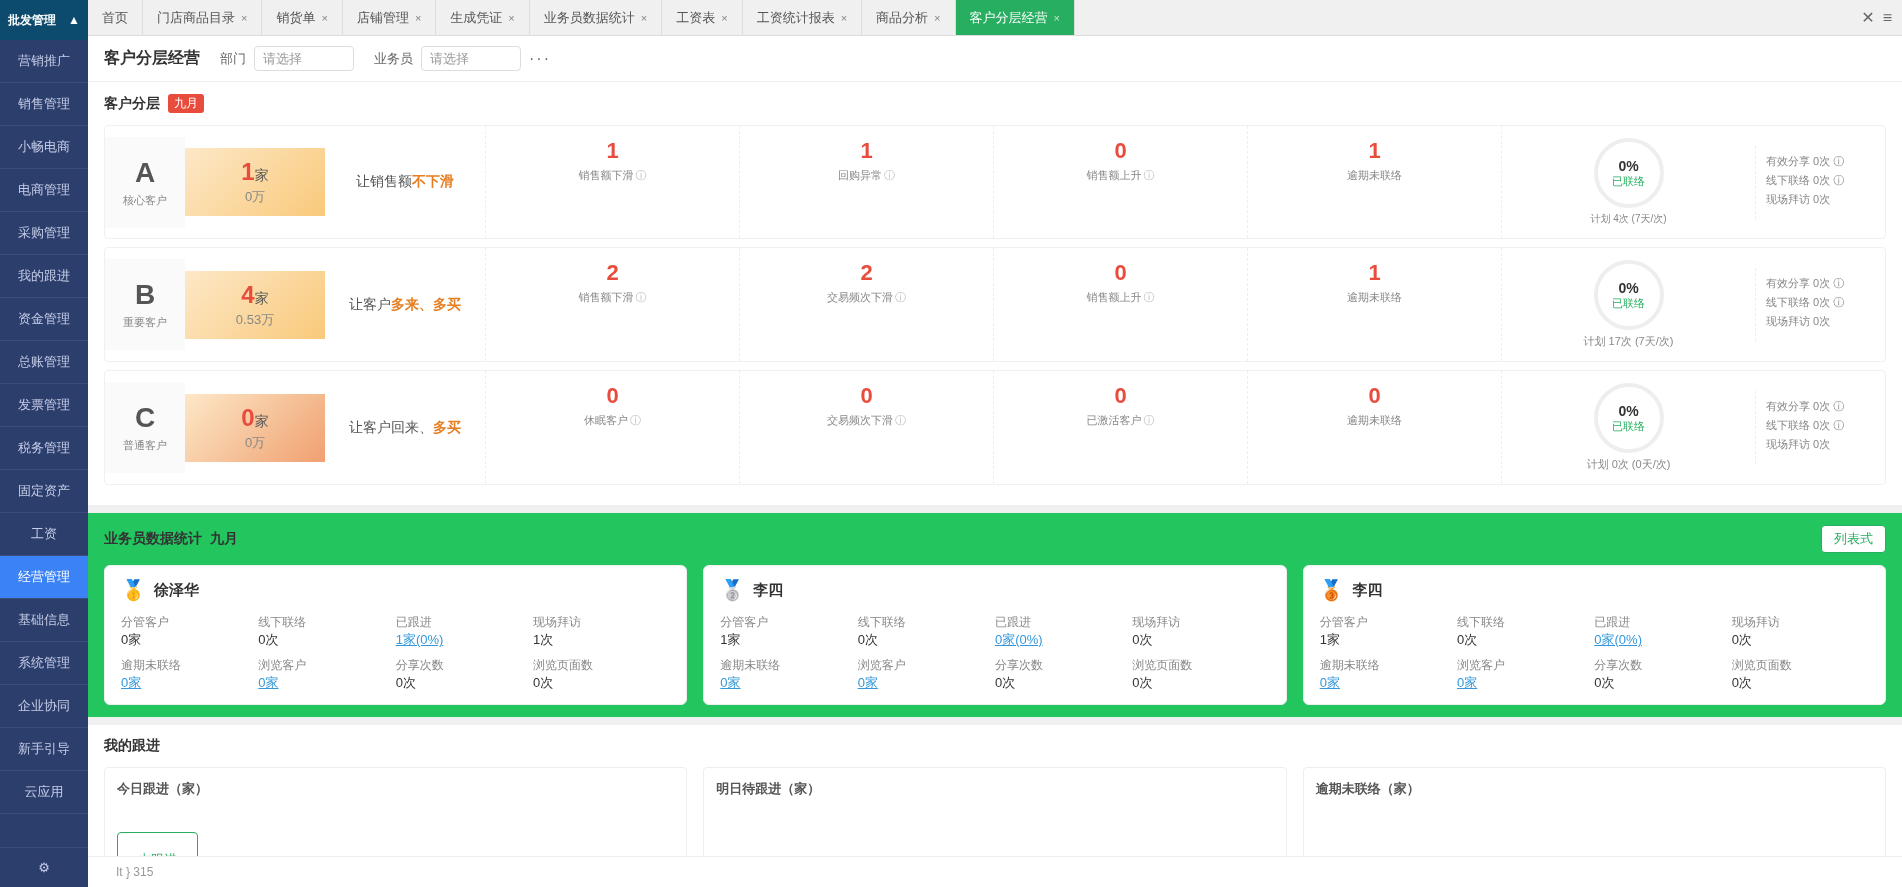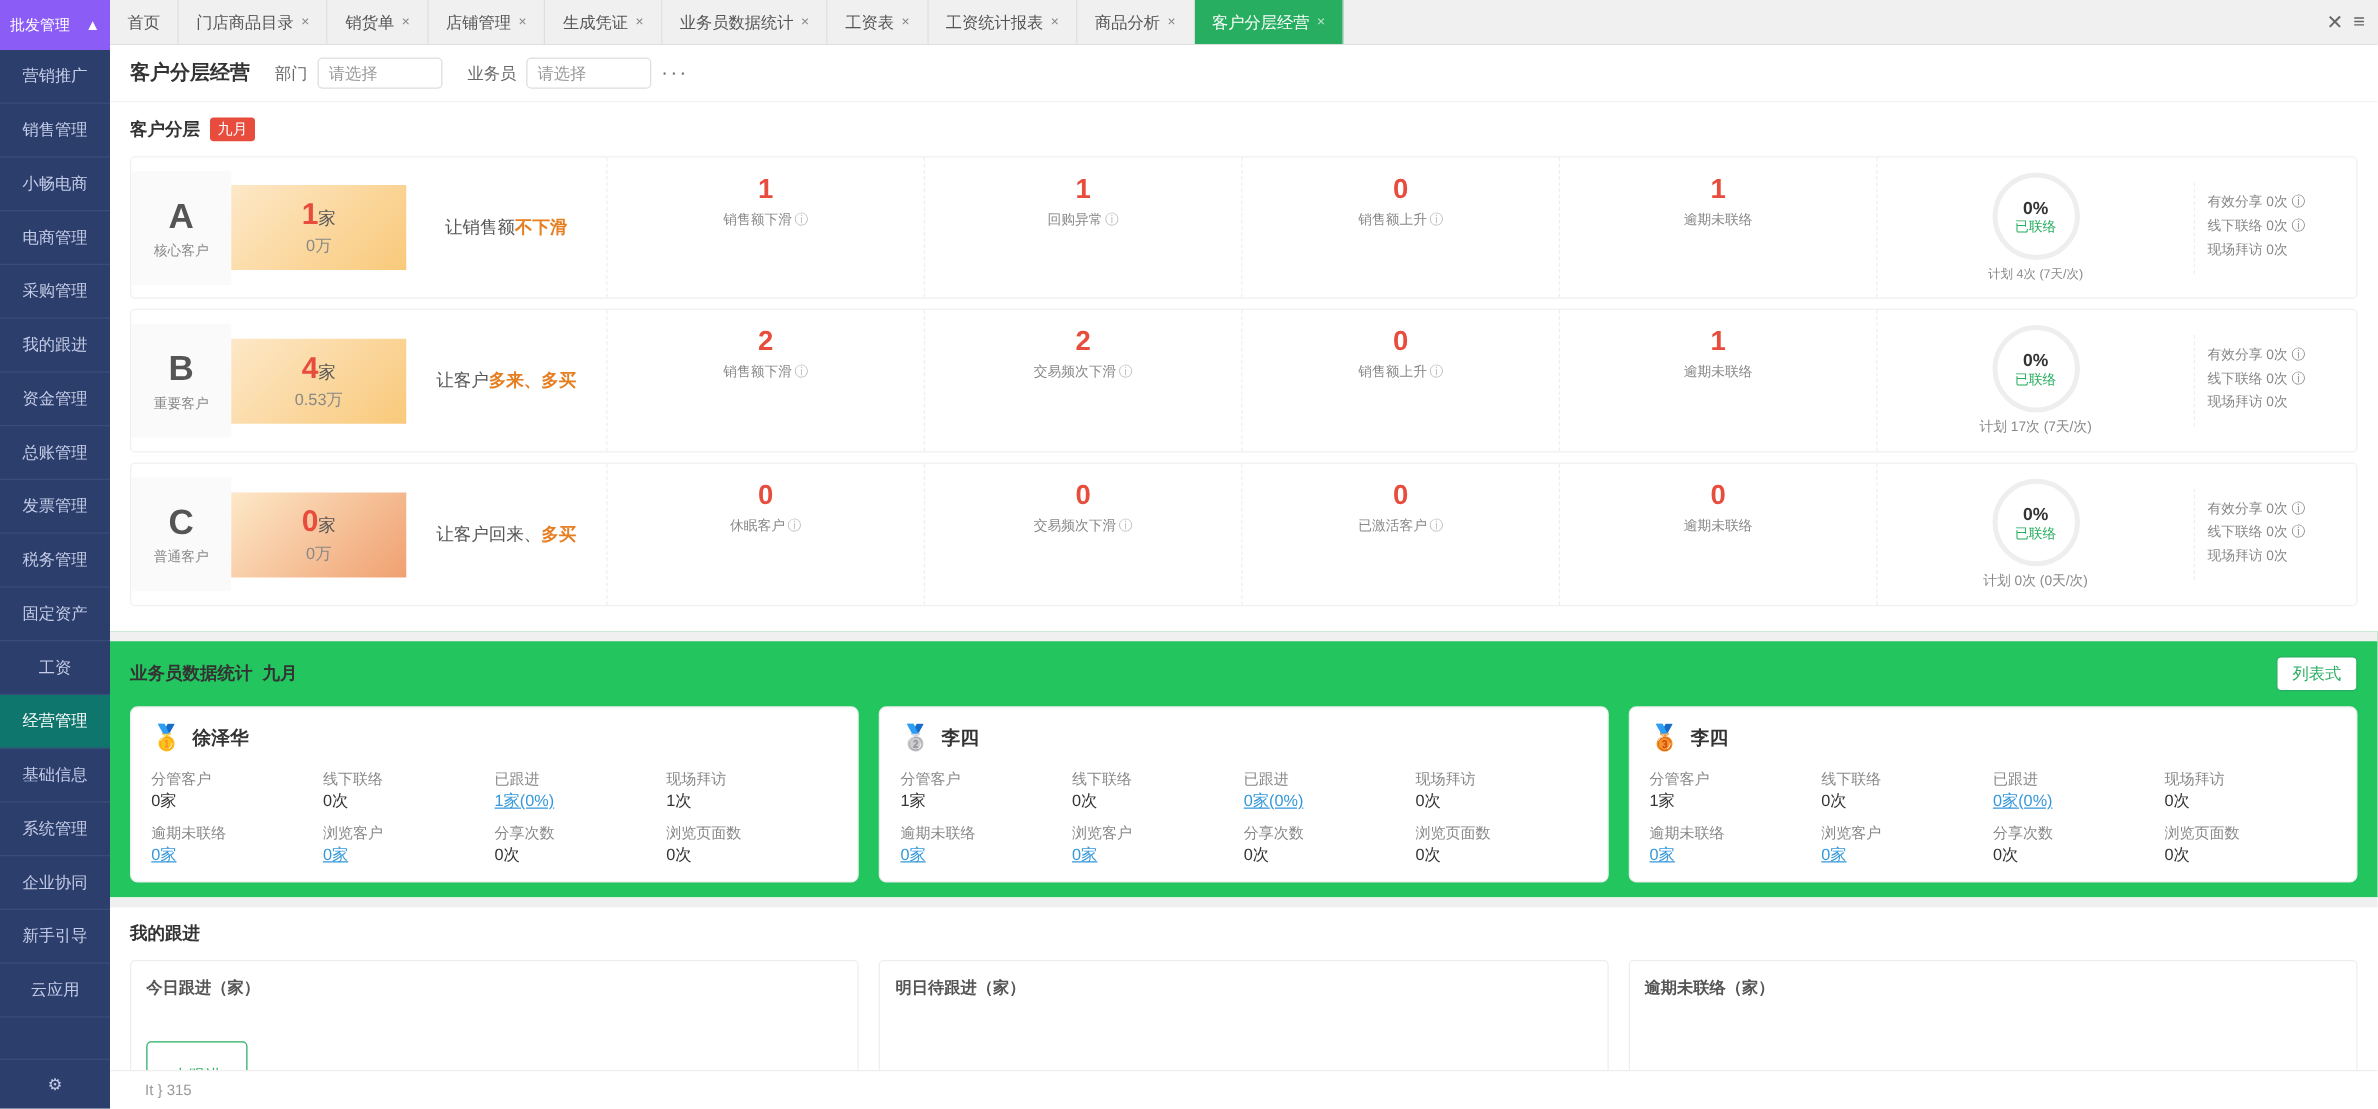--- a/index.html
+++ b/index.html
@@ -9,40 +9,40 @@
     .sidebar {
       width: 88px;
       background: #2c3e6b;
       color: #fff;
       display: flex;
       flex-direction: column;
       height: 100%;
       flex-shrink: 0;
     }
     .sidebar-top {
-      background: #8b5cf6;
+      background: #0c4a6e;
       padding: 10px 8px;
       font-size: 14px;
-      font-weight: normal;
+      font-weight: bold;
       display: flex;
       align-items: center;
       justify-content: space-between;
       cursor: pointer;
       height: 40px;
     }
     .sidebar-top span { font-size: 12px; }
     .sidebar-item {
       padding: 12px 8px;
       text-align: center;
       font-size: 13px;
       cursor: pointer;
       color: #c5cce8;
       border-bottom: 1px solid #3a4d7a;
     }
-    .sidebar-item.active { background: #0f766e; color: #fff; }
+    .sidebar-item.active { background: #3b82f6; color: #fff; }
     .sidebar-bottom {
       margin-top: auto;
       padding: 12px 8px;
       text-align: center;
       color: #c5cce8;
       cursor: pointer;
       border-top: 1px solid #3a4d7a;
     }
 
     

